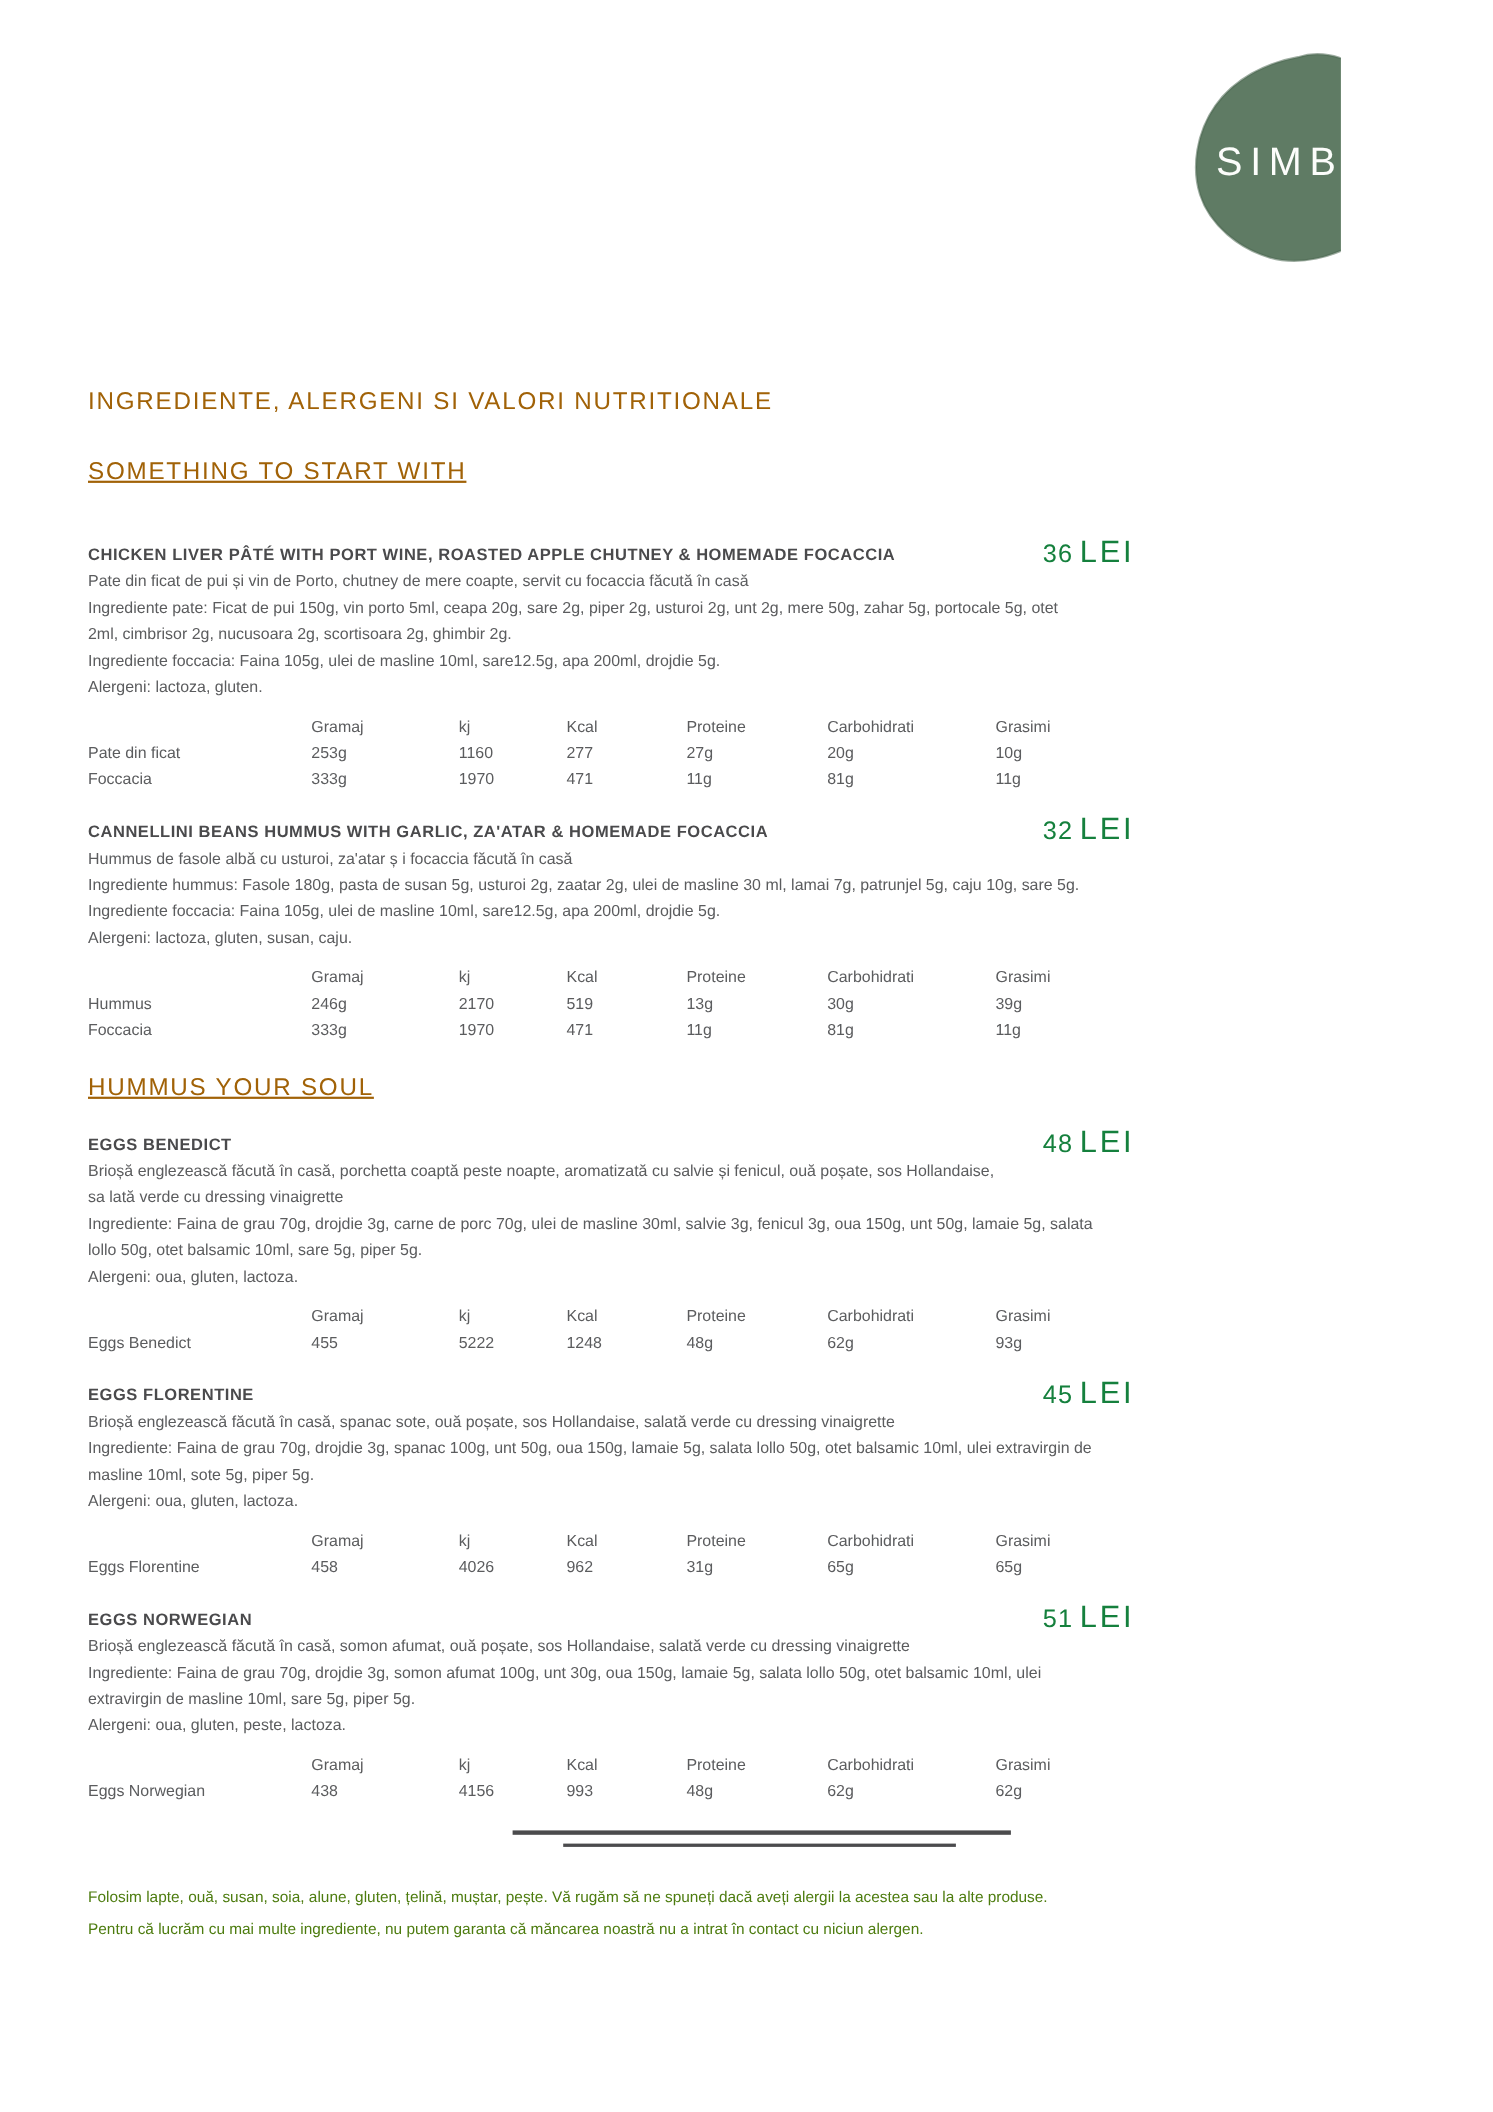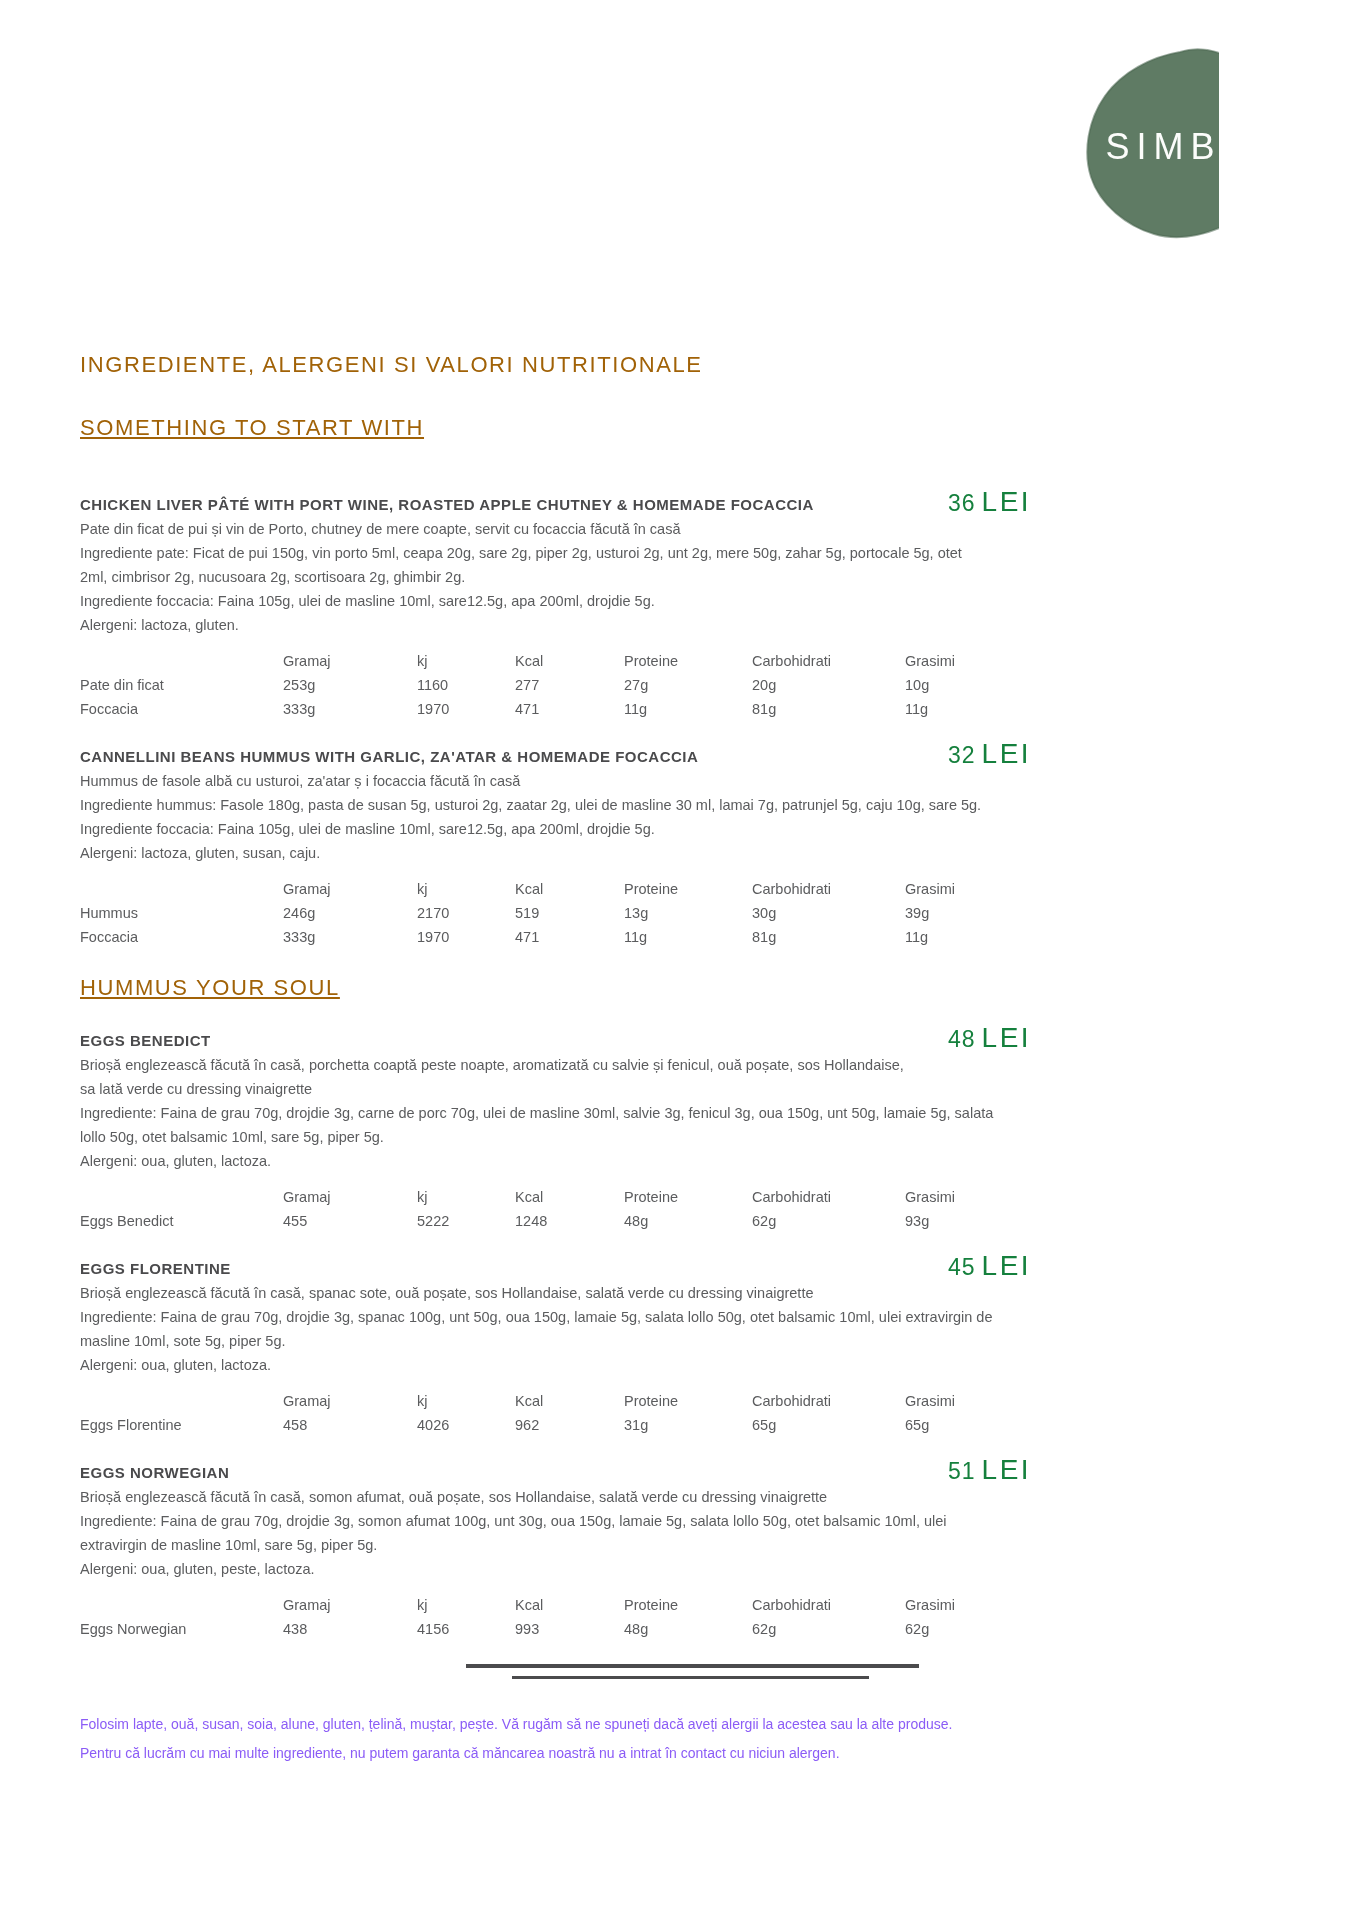--- a/index.html
+++ b/index.html
@@ -103,21 +103,21 @@
     width:453px; height:4px; background:#4b4b4d;
   }
   .divider-2 {
     position:absolute; left:432px; top:12px;
     width:357px; height:3px; background:#4b4b4d;
   }
   .footer-text { padding-top:46px; }
   .footer-line {
     font-size:14px;
     line-height:29px;
-    color:#8b5cf6;
+    color:#4d7c0f;
     white-space:nowrap;
   }
 </style>
 </head>
 <body>
 
 <div class="page">
 
   <div class="logo">
     <svg viewBox="0 0 208 206">

